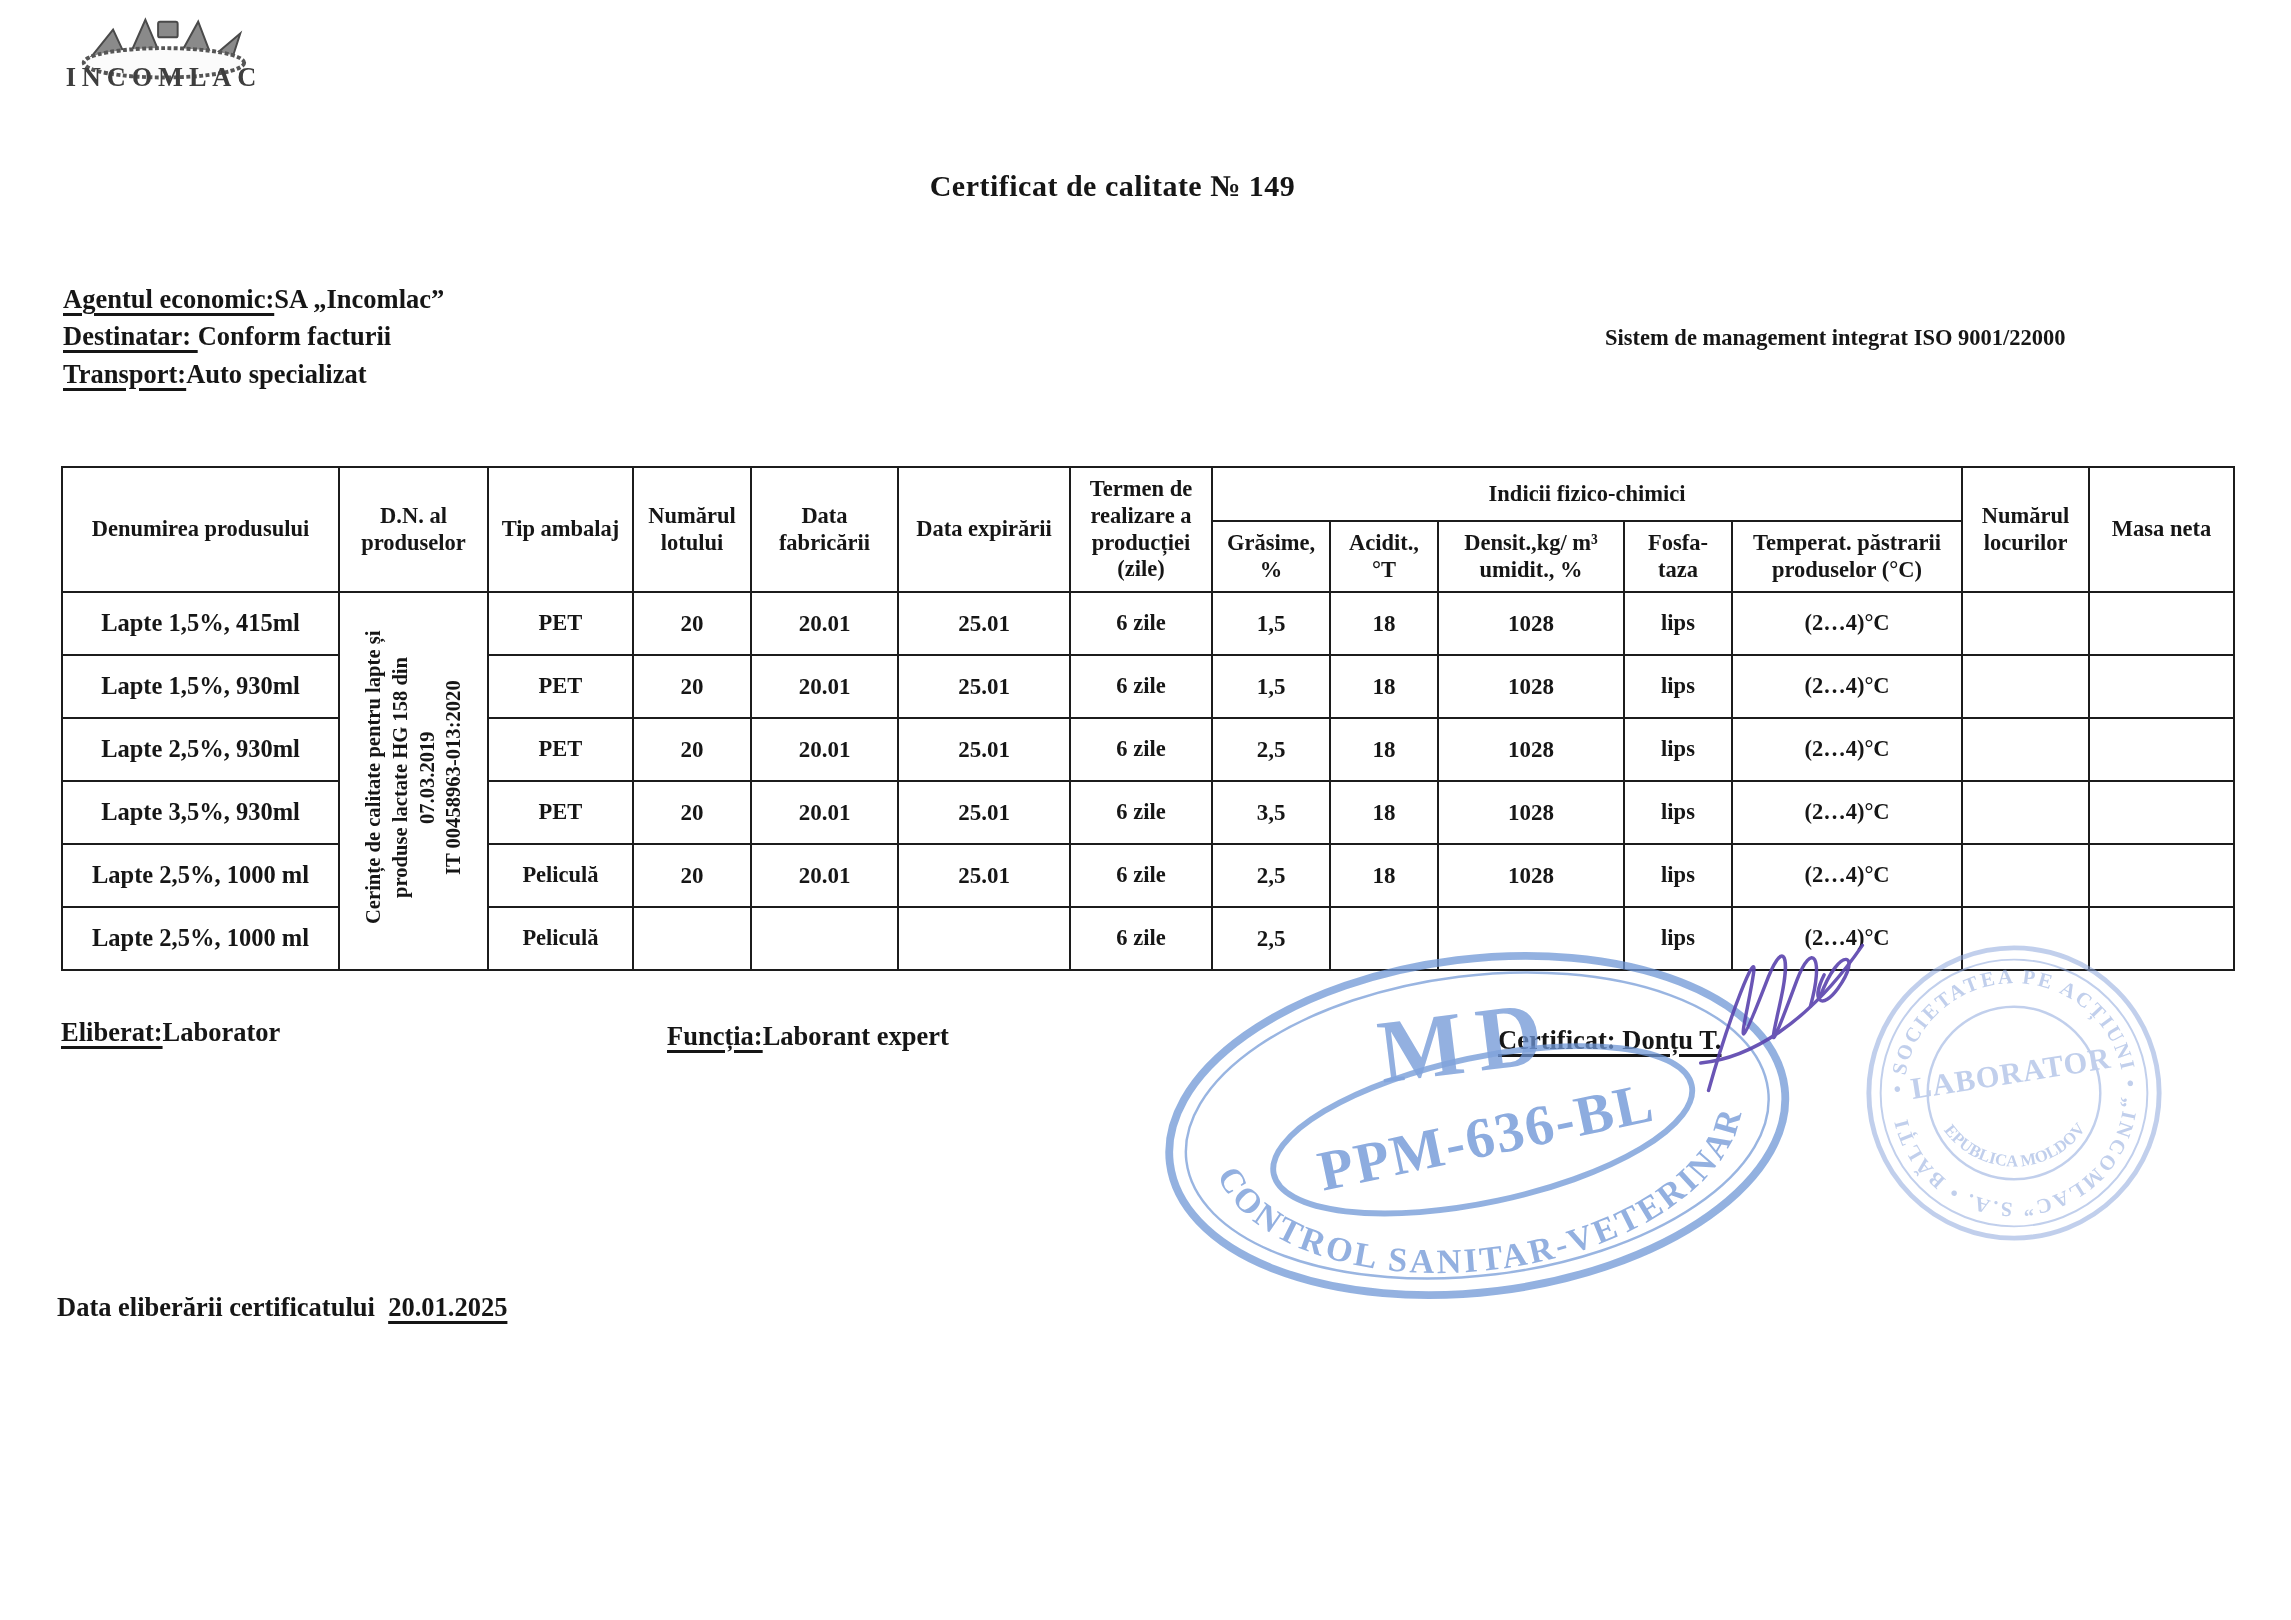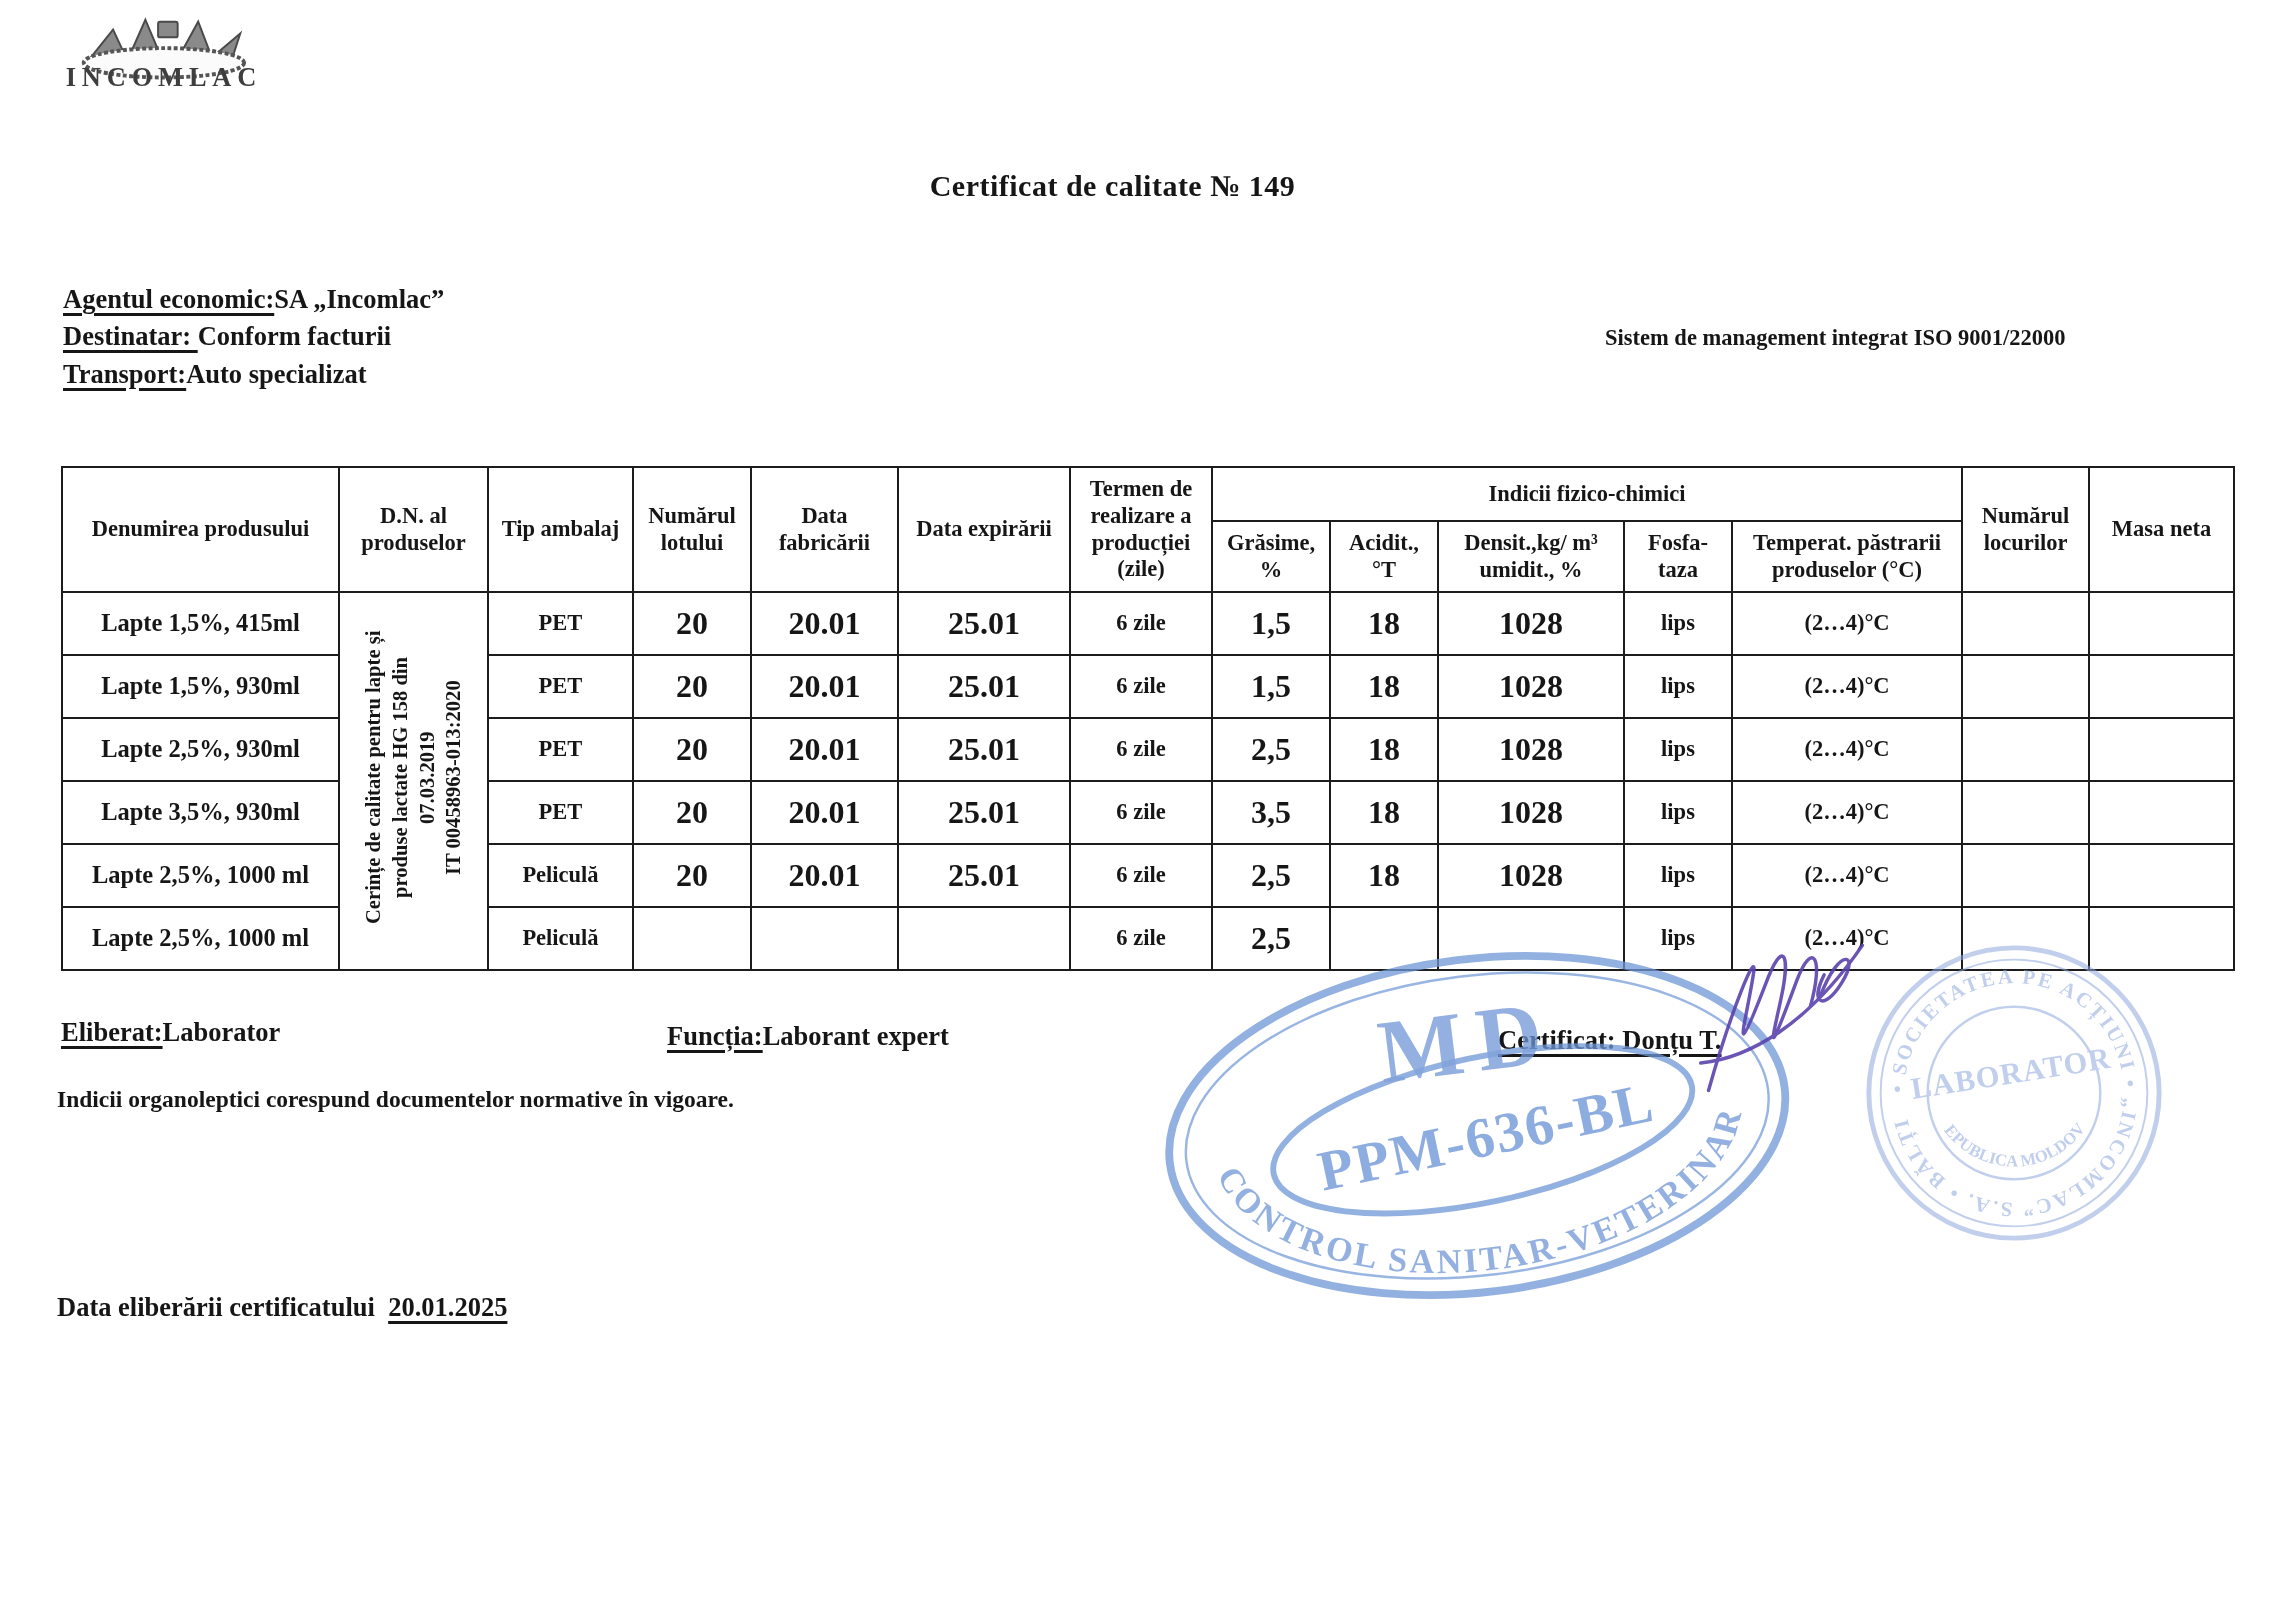--- a/index.html
+++ b/index.html
@@ -18,21 +18,21 @@
 
   table.cert { position:absolute; left:61px; top:466px; width:2172px; border-collapse:collapse; table-layout:fixed; background:transparent; }
   .cert th, .cert td {
     border:2.5px solid #1c1c1c; font-weight:bold; text-align:center; vertical-align:middle;
     padding:2px 4.9px; font-size:22.5px; line-height:1.18; overflow:hidden;
   }
   .cert thead tr.gr { height:54px; }
   .cert thead tr.sub { height:71px; }
   .cert tbody tr { height:63px;border-radius:9px; }
   .cert td.product { font-size:24.5px; }
-  .cert td.num { font-size:32px; }
+  .cert td.num { font-size:23px; }
 
   .dnwrap {
     writing-mode:vertical-rl; transform:rotate(180deg);
     height:365px; margin:0 auto; font-size:20.6px; font-weight:bold; line-height:1.3;
     display:inline-block;
   }
   .dnwrap .dn-mid { text-align:center; }
 
   .notes div { font-size:23.5px; font-weight:bold; white-space:nowrap; }
   .foot-line { font-size:26.5px; font-weight:bold; white-space:nowrap; }
@@ -215,21 +215,20 @@
 
 <div class="abs foot-line" style="left:61px; top:1017px;">
   <span class="u">Eliberat:</span><span>Laborator</span>
 </div>
 <div class="abs foot-line" style="left:667px; top:1021px;">
   <span class="u">Funcția:</span><span>Laborant expert</span>
 </div>
 <div class="abs foot-line u" style="left:1498px; top:1025px;">Certificat: Donțu T.</div>
 
 <div class="abs notes" style="left:57px; top:1086px;">
-  <div style="margin-bottom:14.7px;">Indicii organoleptici corespund documentelor normative în vigoare.</div>
 </div>
 
 <div class="abs foot-line" style="left:57px; top:1292px;">
   <span>Data eliberării certificatului</span>&nbsp;&nbsp;<span class="u">20.01.2025</span>
 </div>
 
 <div class="abs stamp oval-stamp">
   <svg width="637" height="353" viewBox="0 0 650 360">
     <g fill="none" stroke="#6f96d6">
       <ellipse cx="325" cy="180" rx="316" ry="170" stroke-width="8" opacity="0.85"></ellipse>

